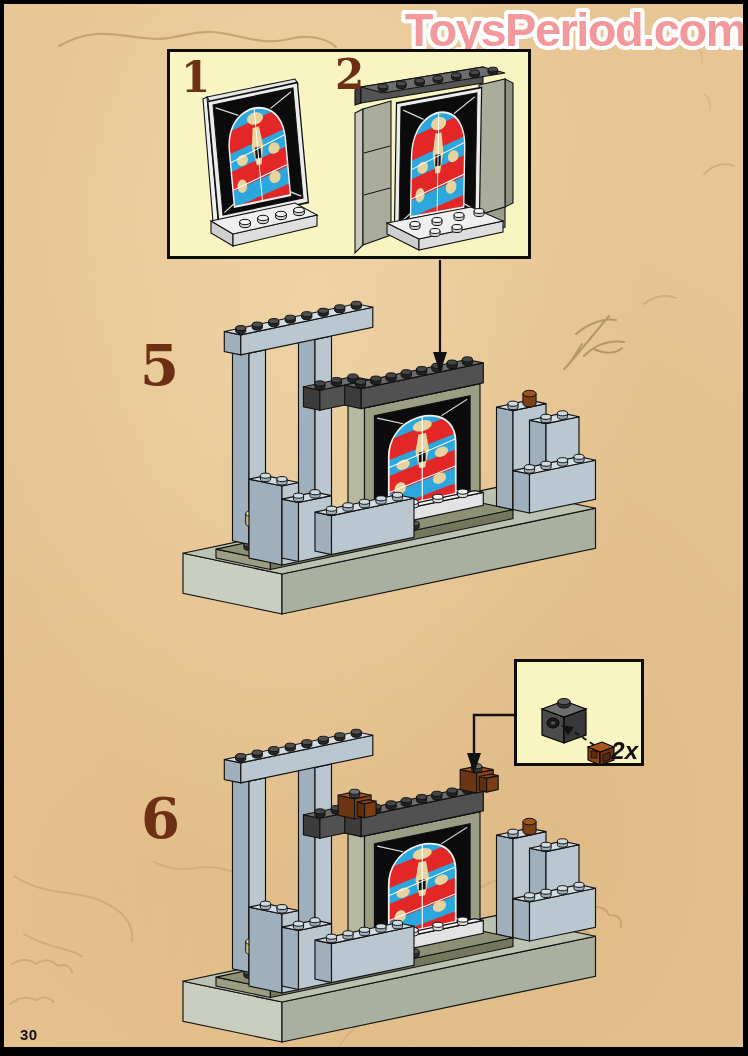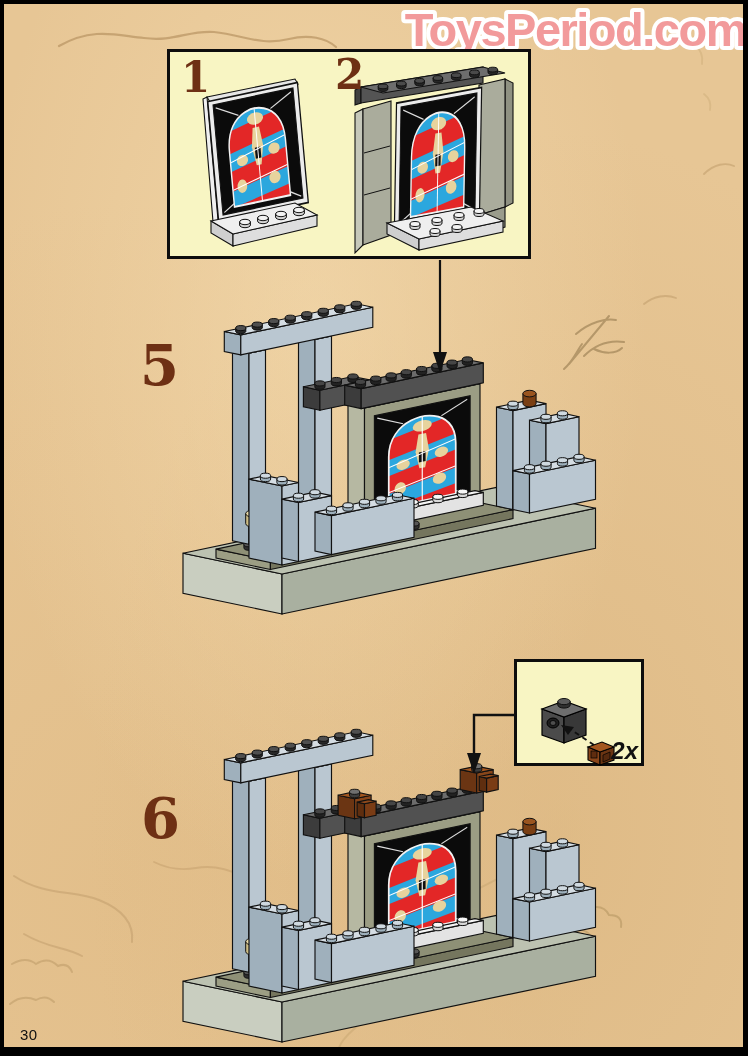--- a/index.html
+++ b/index.html
@@ -16,21 +16,21 @@
   }
   svg.layer{position:absolute; overflow:visible;}
   .panel-box{
     position:absolute; background:#f8f5c3; border:3px solid #0d0d0d; box-sizing:border-box;
   }
   .stepnum{
     position:absolute; font-family:"DejaVu Serif", serif; font-weight:bold;
     color:#6e3014; line-height:1;
   }
   .pagenum{
-    position:absolute; left:16px; top:1022px; font-size:15px; font-weight:normal;
+    position:absolute; left:16px; top:1022px; font-size:15px; font-weight:bold;
     color:#101010; letter-spacing:.5px;
   }
   .wm-text{
     font-family:"Liberation Sans", sans-serif; font-weight:bold; letter-spacing:-1.5px;
   }
 </style>
 </head>
 <body>
 
 <div class="page">

